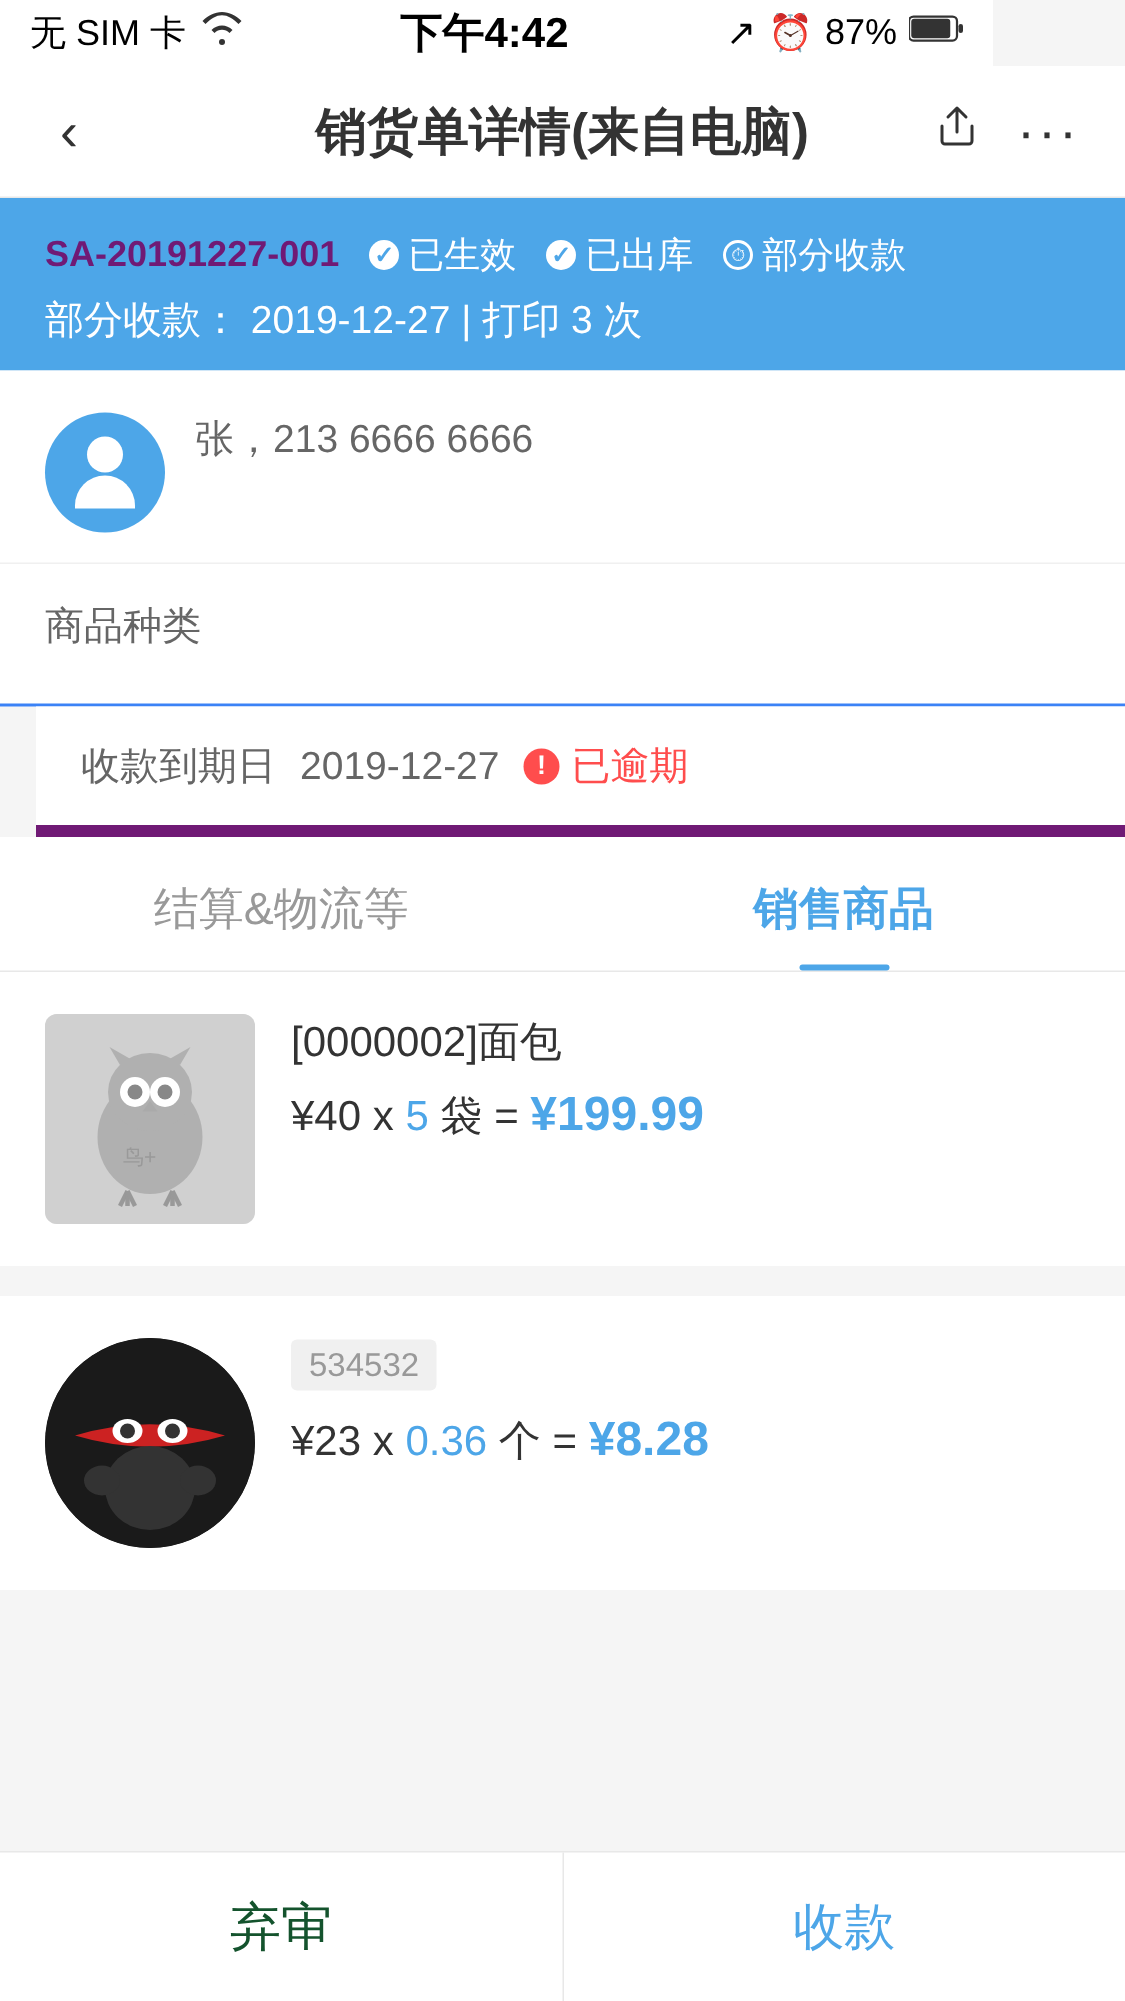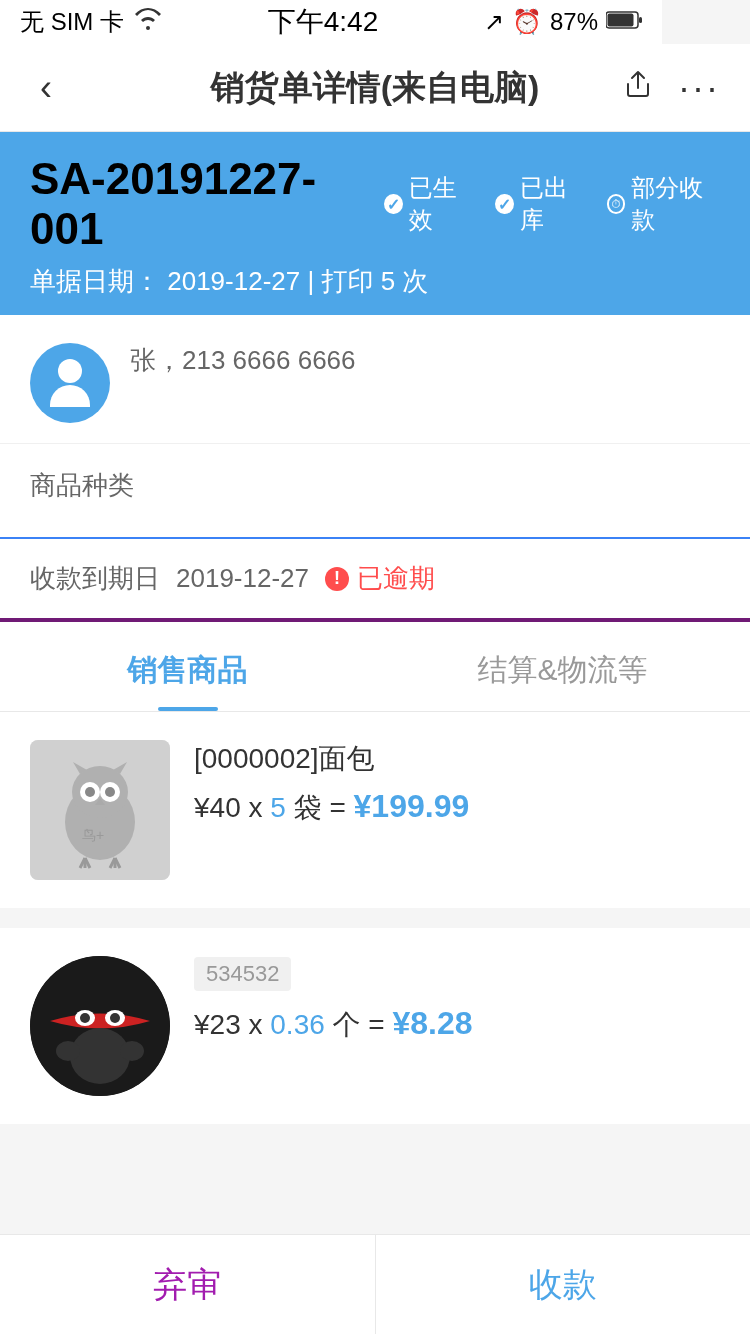--- a/index.html
+++ b/index.html
@@ -19,21 +19,21 @@
       height: 44px;
       background: #fff;
       display: flex;
       align-items: center;
       justify-content: space-between;
       padding: 0 20px;
       font-size: 24px;
       font-weight: 500;
     }
     .status-left { display: flex; align-items: center; gap: 10px; }
-    .status-center { font-size: 28px; font-weight: 400; }
+    .status-center { font-size: 28px; font-weight: 700; }
     .status-right { display: flex; align-items: center; gap: 8px; font-size: 24px; }
 
     
     .nav-bar {
       width: 750px;
       height: 88px;
       background: #fff;
       display: flex;
       align-items: center;
       padding: 0 30px;
@@ -71,23 +71,23 @@
       background: #4da6e8;
       padding: 22px 30px 16px;
     }
     .banner-row1 {
       display: flex;
       align-items: center;
       gap: 20px;
       margin-bottom: 10px;
     }
     .order-id {
-      font-size: 44px;
+      font-size: 24px;
       font-weight: 700;
-      color: #000000;
+      color: #701a75;
     }
     .badge {
       display: flex;
       align-items: center;
       gap: 6px;
       font-size: 24px;
       color: #fff;
     }
     .badge-check {
       width: 20px;
@@ -196,26 +196,27 @@
       margin-bottom: 8px;
       font-size: 26px;
     }
     .summary-row-label { color: #666; }
     .summary-row-value { color: #4da6e8; font-size: 30px; font-weight: 500; min-width: 130px; text-align: right; }
 
     
     .due-section {
       background: #fff;
       padding: 22px 30px;
-      border-bottom: 4px solid #701a75;
+      border-bottom: 8px solid #701a75;
       display: flex;
       align-items: center;
       gap: 16px;
       font-size: 26px;
       color: #666;
+      margin-left: 24px;
     }
     .overdue-badge {
       display: flex;
       align-items: center;
       gap: 8px;
       color: #ff4d4d;
       font-size: 26px;
       font-weight: 500;
     }
     .overdue-dot {
@@ -318,21 +319,21 @@
     }
     .bottom-btn {
       flex: 1;
       display: flex;
       align-items: center;
       justify-content: center;
       font-size: 34px;
       font-weight: 500;
       cursor: pointer;
     }
-    .bottom-btn-cancel { color: #a21caf; border-right: 1px solid #e8e8e8; }
+    .bottom-btn-cancel { color: #14532d; border-right: 1px solid #e8e8e8; }
     .bottom-btn-confirm { color: #4da6e8; }
   </style>
 </head>
 <body>
 
 <div class="status-bar">
   <div class="status-left">
     <span>无 SIM 卡</span>
     <span>
       <svg width="28" height="22" viewBox="0 0 28 22">
@@ -381,23 +382,23 @@
     <span class="badge">
       <span class="badge-check">✓</span>
       <span>已出库</span>
     </span>
     <span class="badge">
       <span class="badge-clock">⏱</span>
       <span>部分收款</span>
     </span>
   </div>
   <div class="banner-row2">
-    <span>单据日期：</span>
+    <span>部分收款：</span>
     <span>2019-12-27</span>
-    <span>| 打印 5 次</span>
+    <span>| 打印 3 次</span>
   </div>
 </div>
 
 <div class="customer-section">
   <div class="avatar-circle">
     <div class="person-icon">
       <div class="person-head"></div>
       <div class="person-body"></div>
     </div>
   </div>
@@ -415,26 +416,26 @@
 <div class="due-section">
   <span>收款到期日</span>
   <span>2019-12-27</span>
   <span class="overdue-badge">
     <span class="overdue-dot">!</span>
     <span>已逾期</span>
   </span>
 </div>
 
 <div class="tabs">
+  <div class="tab">
+    <span>结算&amp;物流等</span>
+  </div>
   <div class="tab active">
     <span>销售商品</span>
     <div class="tab-underline"></div>
-  </div>
-  <div class="tab">
-    <span>结算&amp;物流等</span>
   </div>
 </div>
 
 <div class="product-list">
 
   <div class="product-item">
     <div class="product-thumb">
 
       <svg width="140" height="140" viewBox="0 0 140 140" fill="none" xmlns="http://www.w3.org/2000/svg">
         <rect width="140" height="140" fill="#d0d0d0"></rect>

